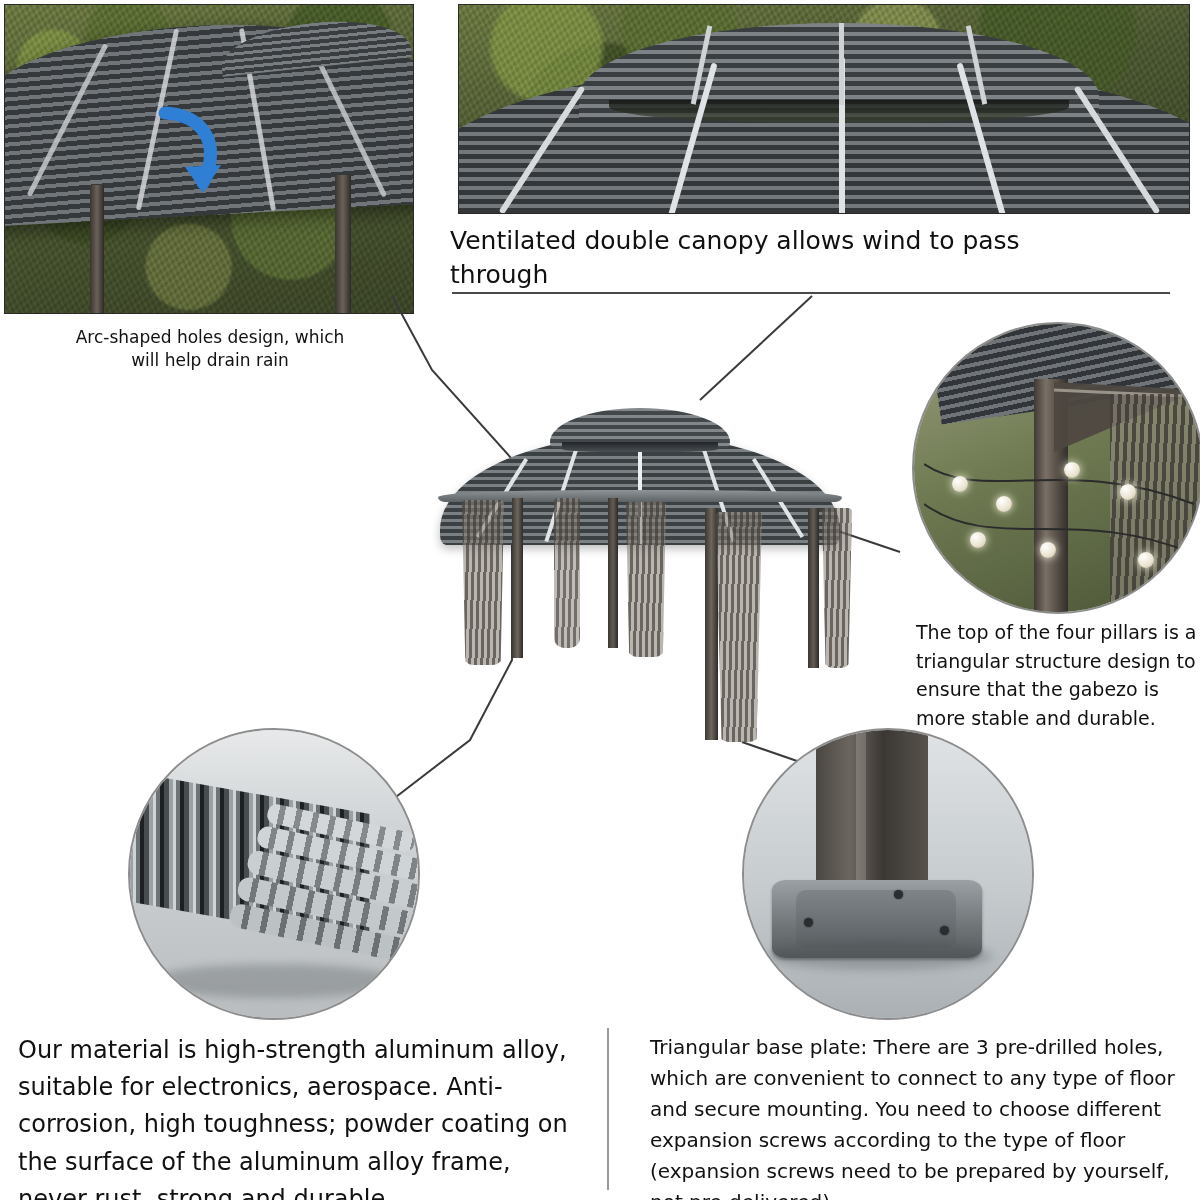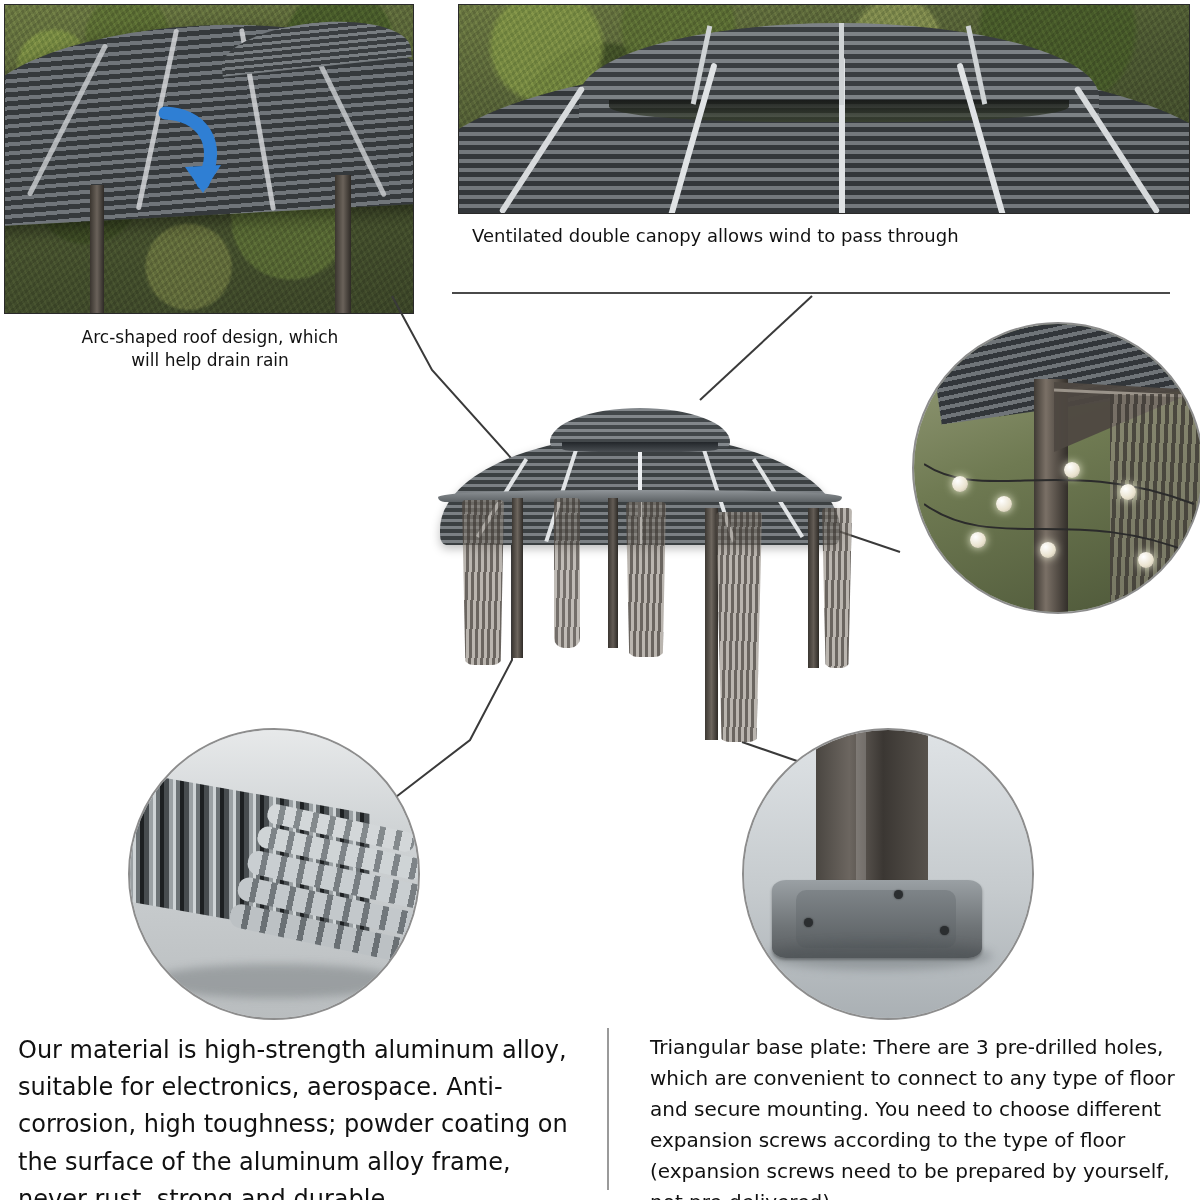--- a/index.html
+++ b/index.html
@@ -190,23 +190,23 @@
     <div style="position:absolute; left:230px; top:55px; width:6px; height:165px; background:#e0e3e5; transform:rotate(16deg); border-radius:3px;"></div>
     <div style="position:absolute; left:380px; top:52px; width:6px; height:168px; background:#e0e3e5; transform:rotate(0deg); border-radius:3px;"></div>
     <div style="position:absolute; left:520px; top:55px; width:6px; height:165px; background:#e0e3e5; transform:rotate(-16deg); border-radius:3px;"></div>
     <div style="position:absolute; left:655px; top:70px; width:6px; height:150px; background:#d7dadc; transform:rotate(-33deg); border-radius:3px;"></div>
 
     <div style="position:absolute; left:240px; top:20px; width:5px; height:80px; background:#cfd3d5; transform:rotate(12deg);"></div>
     <div style="position:absolute; left:380px; top:18px; width:5px; height:82px; background:#cfd3d5;"></div>
     <div style="position:absolute; left:515px; top:20px; width:5px; height:80px; background:#cfd3d5; transform:rotate(-12deg);"></div>
   </div>
 
-  <div class="caption" style="left:472px; top:224px; width:640px; font-size:18px;">Ventilated double canopy allows wind to pass through</div>
-
-  <div class="caption" style="left:40px; top:326px; width:340px; font-size:17px; text-align:center; white-space:pre-line;">Arc-shaped roof design, which
+  <div class="caption" style="left:450px; top:224px; width:640px; font-size:25px;">Ventilated double canopy allows wind to pass through</div>
+
+  <div class="caption" style="left:40px; top:326px; width:340px; font-size:17px; text-align:center; white-space:pre-line;">Arc-shaped holes design, which
 will help drain rain</div>
 
   <div class="divider" style="left:452px; top:292px; width:718px; height:2px;"></div>
 
   <svg class="lines" viewBox="0 0 1200 1200">
 
     <path d="M392 296 L432 370 L520 468" stroke="#3a3a3a" stroke-width="2" fill="none"></path>
 
     <path d="M812 296 L700 400" stroke="#3a3a3a" stroke-width="2" fill="none"></path>
 
@@ -292,20 +292,21 @@
     </svg>
     <div class="bulb" style="left:38px; top:152px;"></div>
     <div class="bulb" style="left:82px; top:172px;"></div>
     <div class="bulb" style="left:150px; top:138px;"></div>
     <div class="bulb" style="left:206px; top:160px;"></div>
     <div class="bulb" style="left:56px; top:208px;"></div>
     <div class="bulb" style="left:126px; top:218px;"></div>
     <div class="bulb" style="left:224px; top:228px;"></div>
   </div>
 
+  <div class="caption" style="left:916px; top:618px; width:284px; font-size:19px; line-height:1.5;">The top of the four pillars is a triangular structure design to ensure that the gabezo is more stable and durable.</div>
 
   <div class="circle-callout" style="left:128px; top:728px; width:288px; height:288px;">
     <div class="bundle"></div>
 
     <div class="rods" style="left:-10px; top:62px; right:auto; width:250px; height:130px; transform:skewY(10deg);"></div>
 
     <div style="position:absolute; left:136px; top:88px; width:150px; height:20px;
                 background:repeating-linear-gradient(90deg,#d3d7d9 0 11px,#848a8d 11px 17px);
                 border-radius:9px; transform:rotate(12deg);"></div>
     <div style="position:absolute; left:126px; top:112px; width:168px; height:22px;

